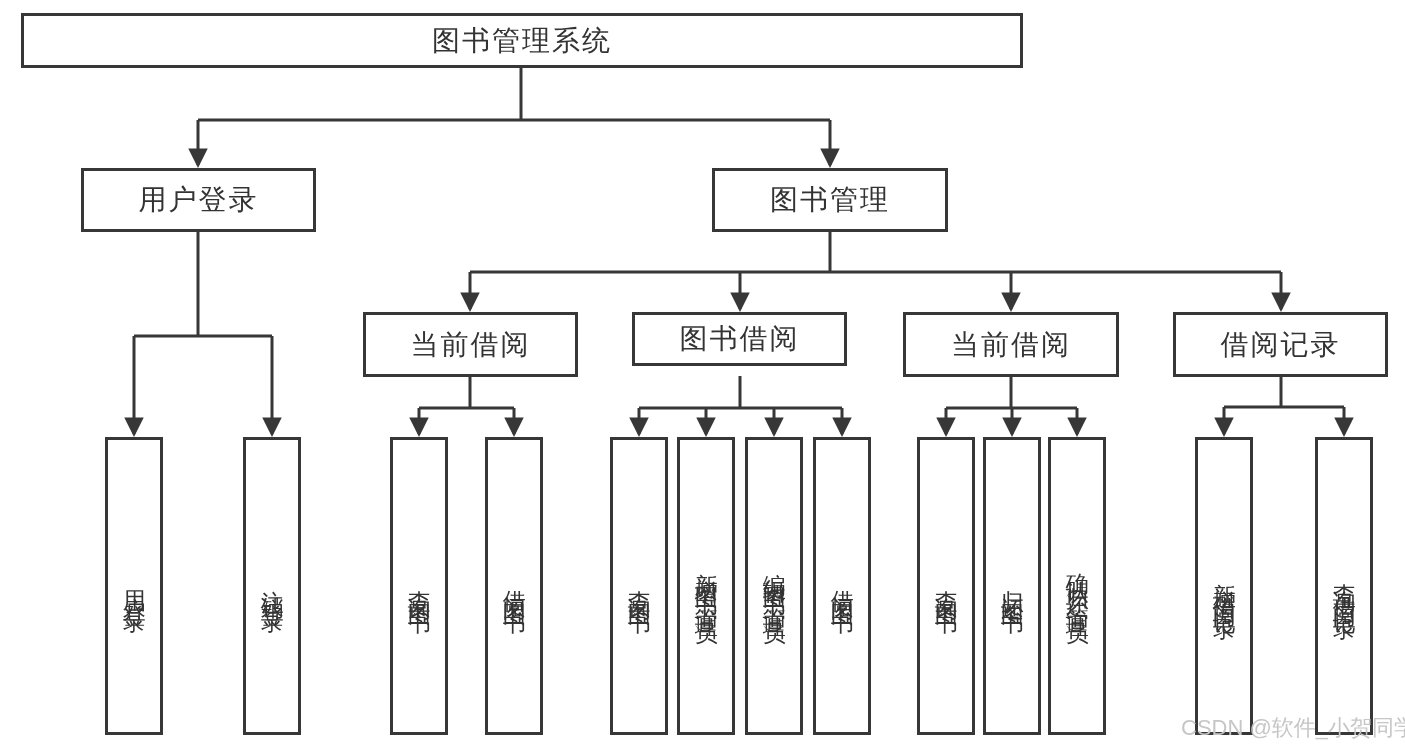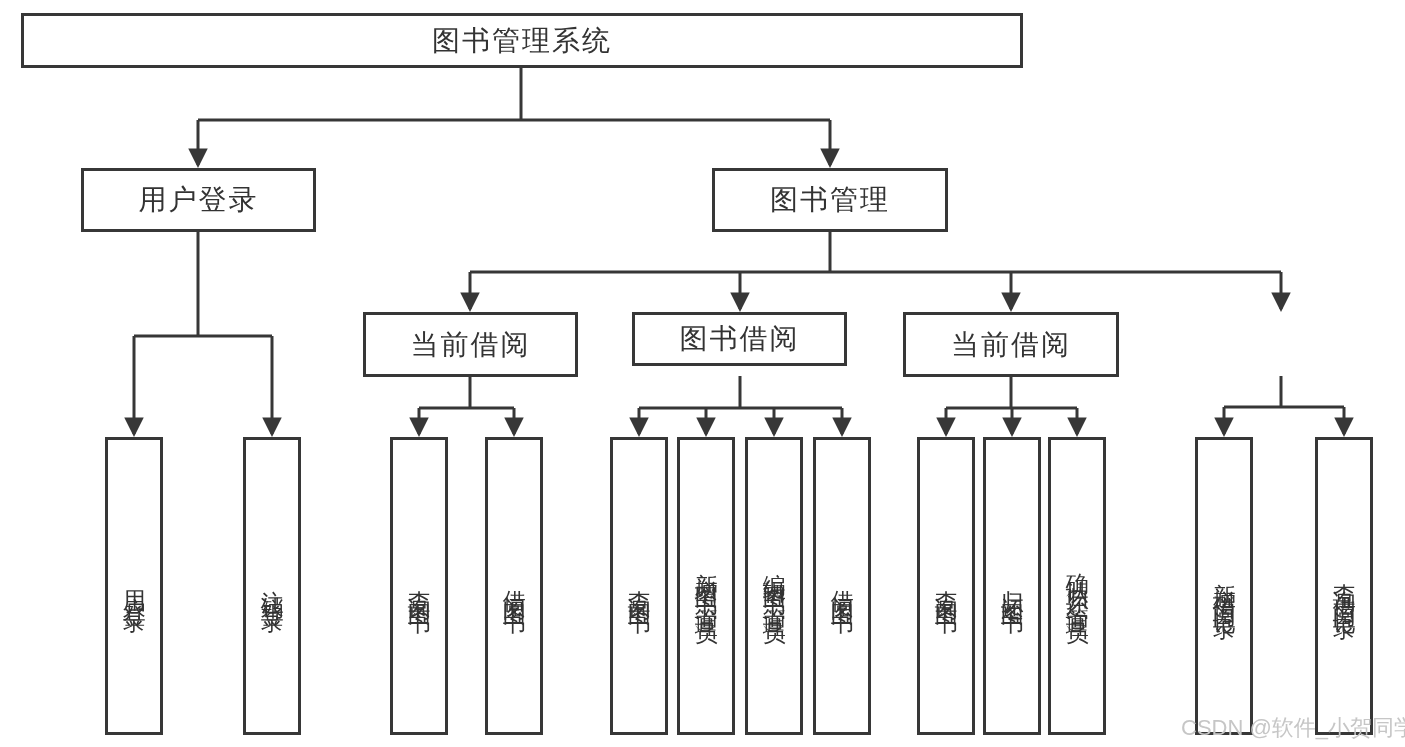--- a/index.html
+++ b/index.html
@@ -143,20 +143,21 @@
   </svg>
 
   <div class="box hbox n-root">图书管理系统</div>
 
   <div class="box hbox n-login">用户登录</div>
   <div class="box hbox n-mgmt">图书管理</div>
 
   <div class="box hbox n-rec">当前借阅</div>
   <div class="box hbox n-borrow">图书借阅</div>
   <div class="box hbox n-cur">当前借阅</div>
+  <div class="box hbox n-log">借阅记录</div>
 
   <div class="box leaf n-a1">
     <span class="vtext">用户登录</span>
   </div>
   <div class="box leaf n-a2">
     <span class="vtext">注销登录</span>
   </div>
 
   <div class="box leaf n-b1">
     <span class="vtext">查询图书</span>

